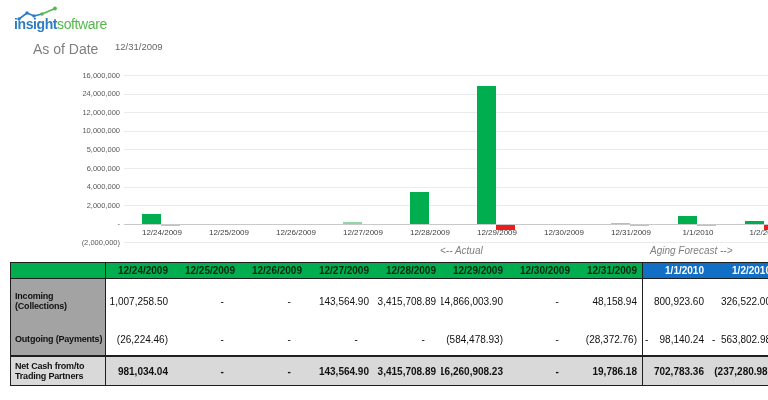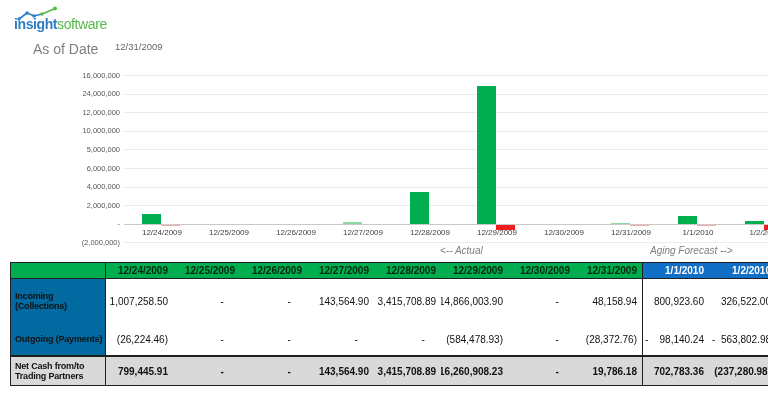--- a/index.html
+++ b/index.html
@@ -47,21 +47,21 @@
     display: flex; align-items: center; justify-content: flex-end;
     font-size: 10px; color: #111111;
     padding-right: 5px;
     white-space: pre; overflow: hidden;
   }
   .cell.hdr { font-weight: 700; border-bottom: 1px solid #1f1f1f; font-size: 10px; }
   .cell.hdr-green { background: #00ae4f; color: #06260f; }
   .cell.hdr-blue  { background: #1170c5; color: #ffffff; }
   .cell.rowlabel {
     justify-content: flex-start; text-align: left;
-    background: #0369a1; border-right: 1.5px solid #1f1f1f;
+    background: #a3a3a3; border-right: 1.5px solid #1f1f1f;
     font-weight: 700; font-size: 9px; letter-spacing: -0.2px;
     padding-left: 4px; padding-right: 2px; white-space: normal; line-height: 1.15;
   }
   .cell.netrow { background: #d9d9d9; font-weight: 700; border-top: 2px solid #1f1f1f; }
   .cell.divider { border-left: 1.5px solid #1f1f1f; }
 </style>
 </head>
 <body>
 
 <div class="page">
@@ -158,21 +158,21 @@
       <div class="cell">-&nbsp;&nbsp;&nbsp;&nbsp;</div>
       <div class="cell">-&nbsp;&nbsp;&nbsp;&nbsp;</div>
       <div class="cell">-&nbsp;&nbsp;&nbsp;&nbsp;</div>
       <div class="cell">-&nbsp;&nbsp;&nbsp;&nbsp;</div>
       <div class="cell">(584,478.93)</div>
       <div class="cell">-&nbsp;&nbsp;&nbsp;&nbsp;</div>
       <div class="cell">(28,372.76)</div>
       <div class="cell divider">-&nbsp;&nbsp;&nbsp;&nbsp;98,140.24</div>
       <div class="cell">-&nbsp;&nbsp;563,802.98</div>
       <div class="cell rowlabel netrow">Net Cash from/to Trading Partners</div>
-      <div class="cell netrow">799,445.91</div>
+      <div class="cell netrow">981,034.04</div>
       <div class="cell netrow">-&nbsp;&nbsp;&nbsp;&nbsp;</div>
       <div class="cell netrow">-&nbsp;&nbsp;&nbsp;&nbsp;</div>
       <div class="cell netrow">143,564.90</div>
       <div class="cell netrow">3,415,708.89</div>
       <div class="cell netrow">16,260,908.23</div>
       <div class="cell netrow">-&nbsp;&nbsp;&nbsp;&nbsp;</div>
       <div class="cell netrow">19,786.18</div>
       <div class="cell netrow divider">702,783.36</div>
       <div class="cell netrow">(237,280.98)</div>
     </div>

